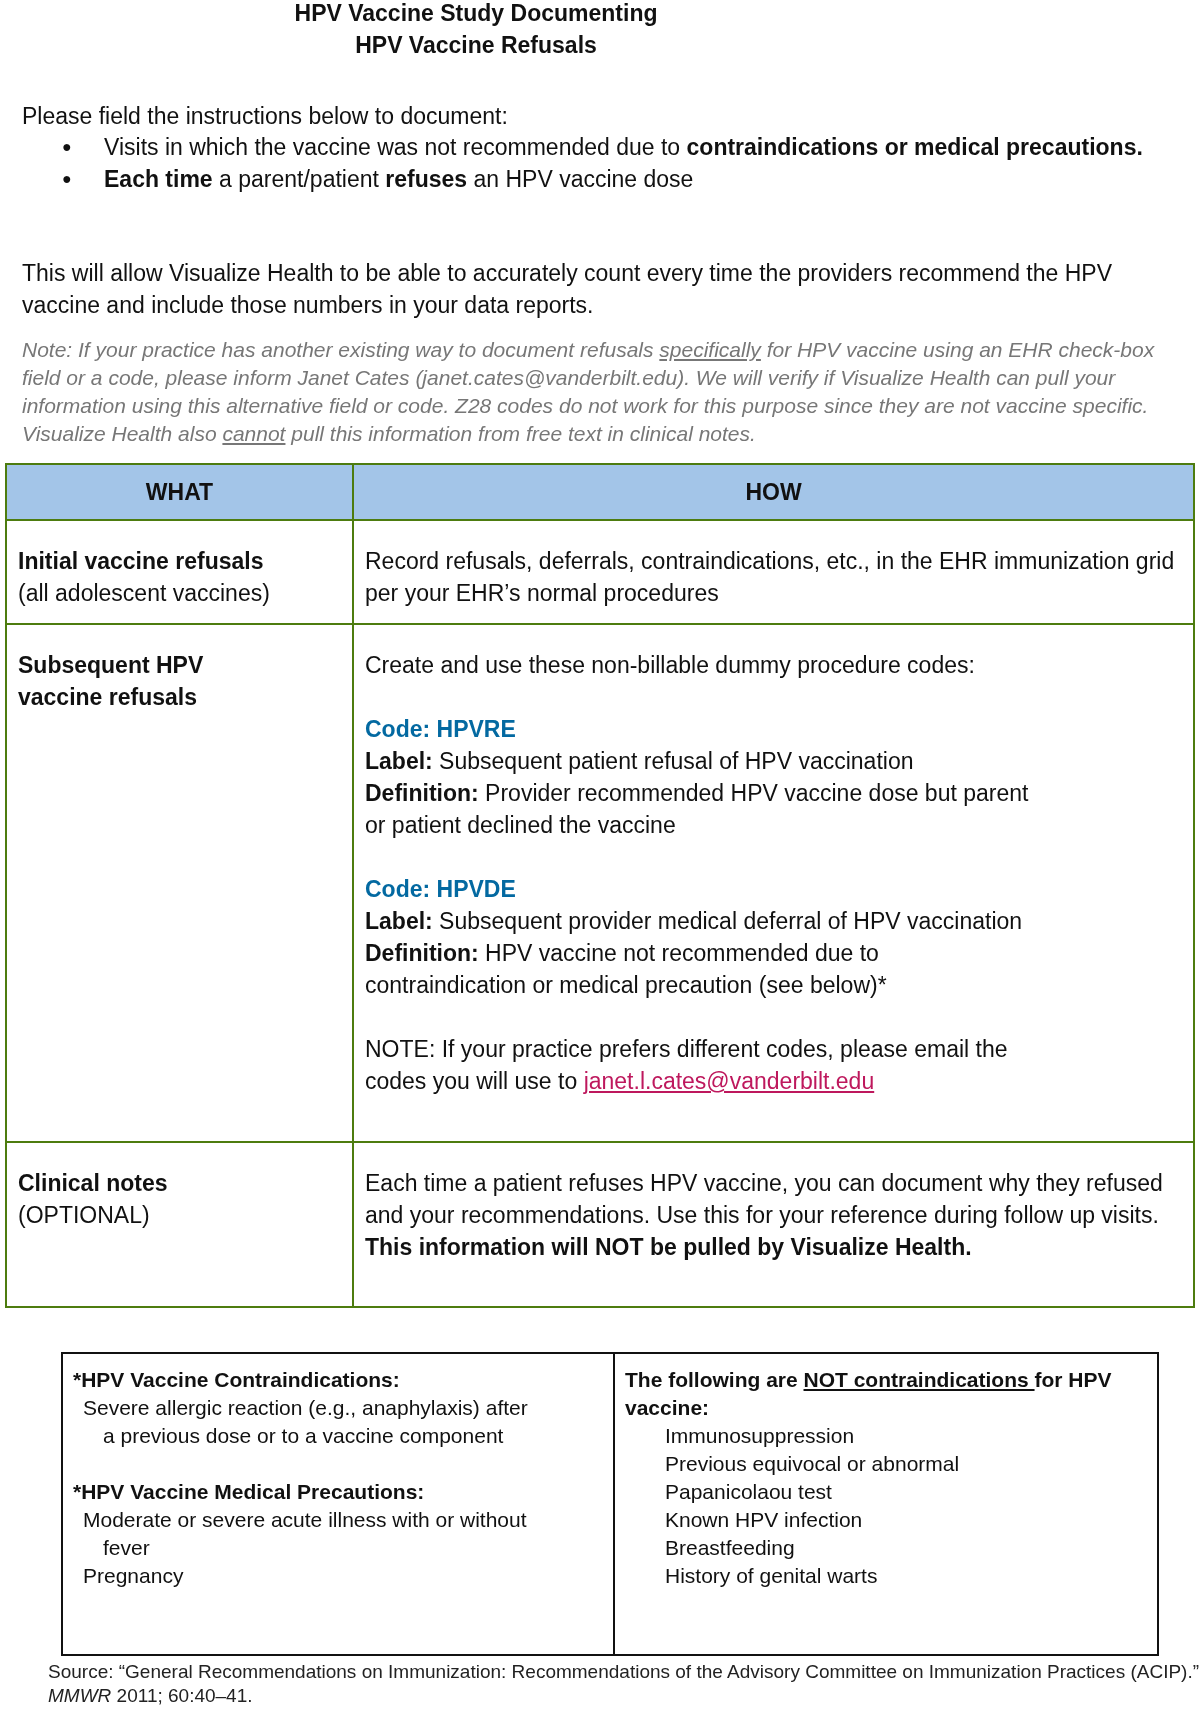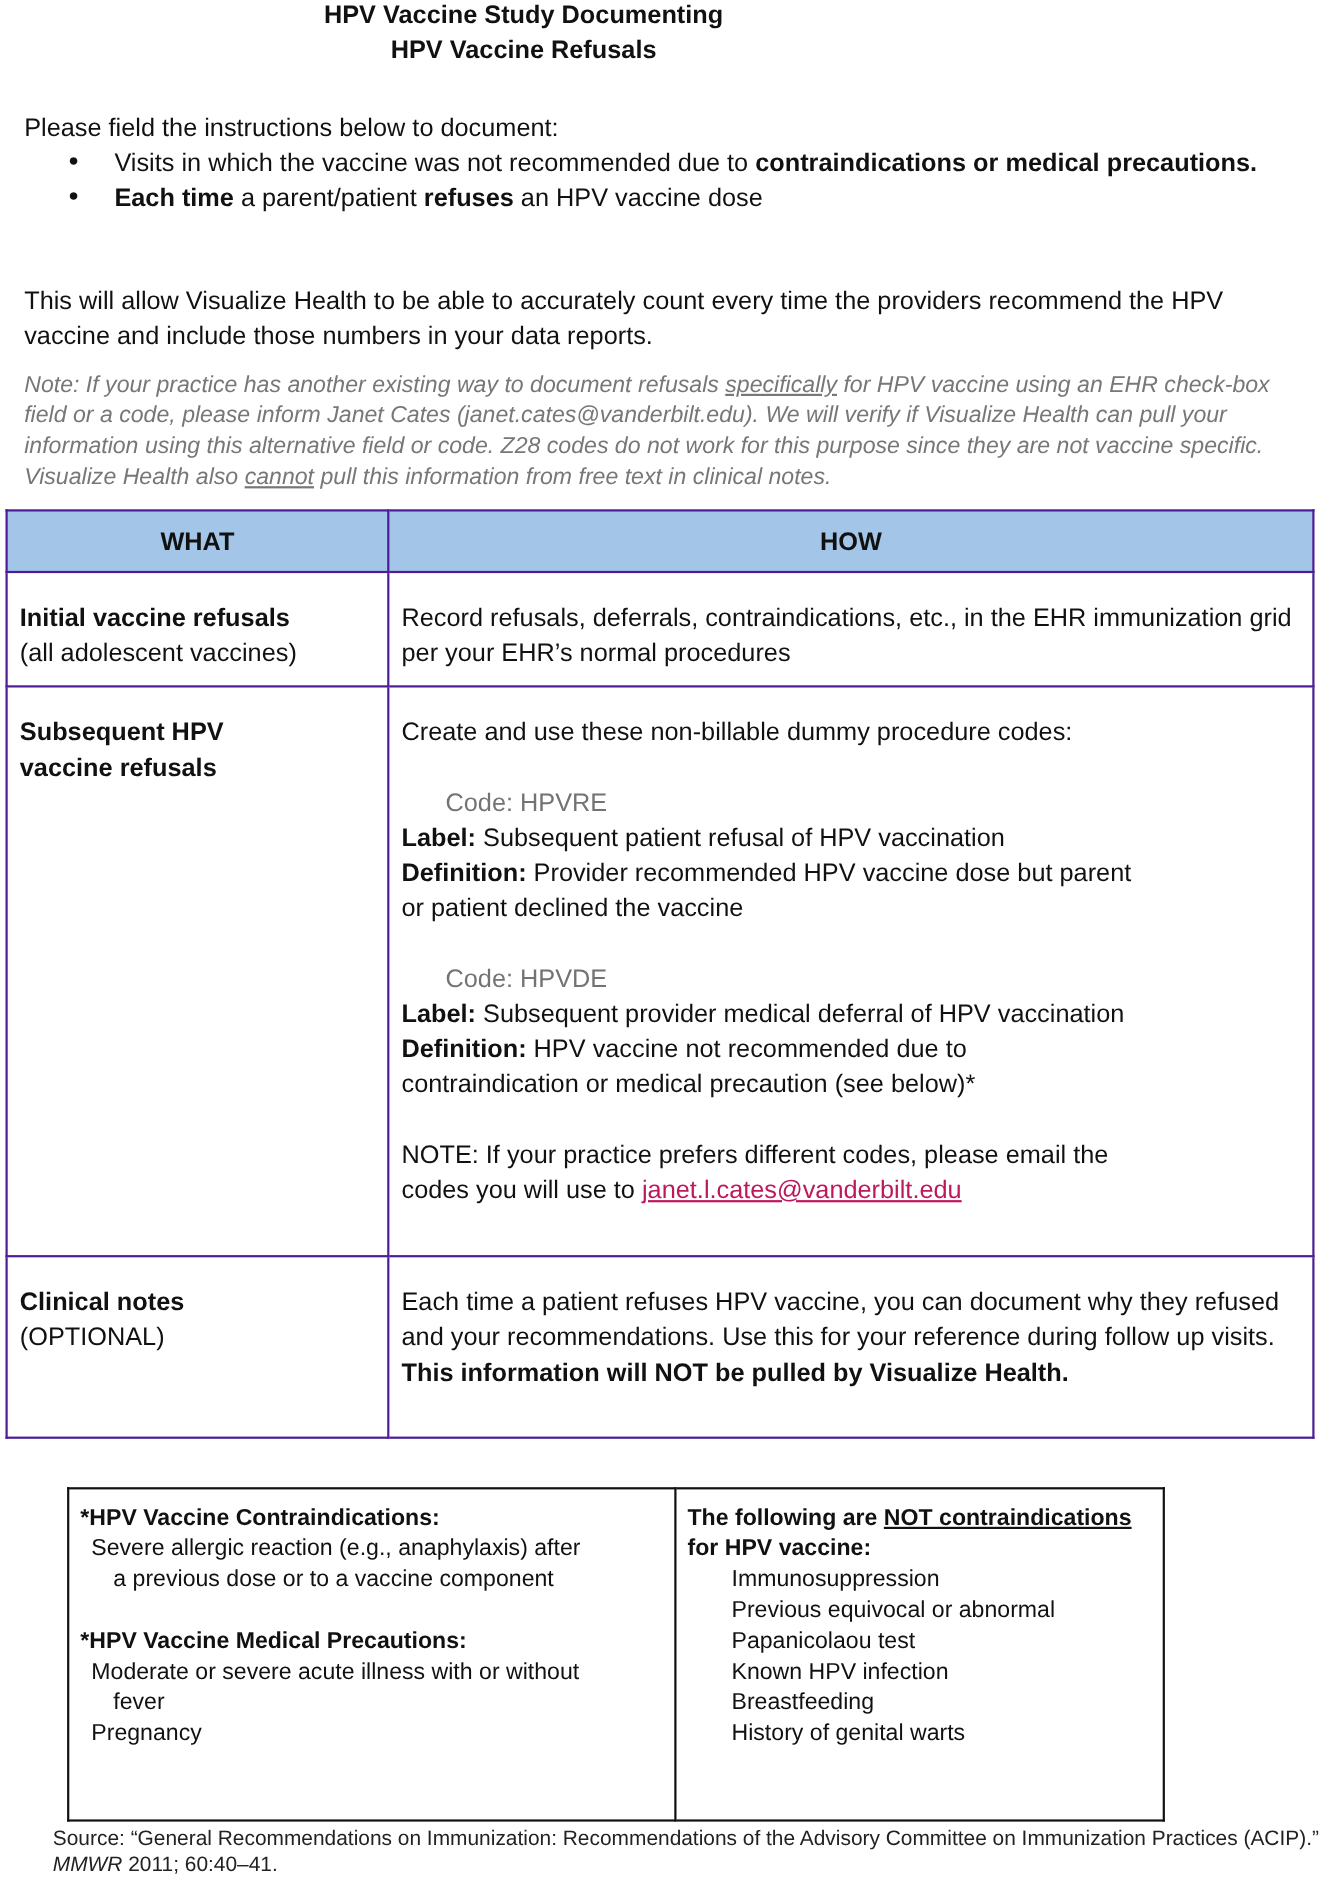--- a/index.html
+++ b/index.html
@@ -13,30 +13,30 @@
   .para { position: absolute; left: 22px; font-size: 23px; line-height: 32px; }
   #intro { top: 100px; }
   ul.bullets { position: absolute; top: 131px; left: 40px; margin: 0; padding-left: 64px; font-size: 23px; line-height: 32px; list-style: none; width: 1050px; }
   ul.bullets li { position: relative; }
   ul.bullets li::before { content: "\25CF"; position: absolute; left: -42px; font-size: 16px; top: 0; }
   #allow { top: 257px; width: 1160px; }
   #note { position: absolute; top: 336px; left: 22px; width: 1170px; font-size: 21px; line-height: 28px; color: #777777; font-style: italic; }
   #note u { text-decoration: underline; }
 
   table.main { position: absolute; top: 463px; left: 5px; width: 1190px; border-collapse: collapse; font-size: 23px; }
-  table.main td, table.main th { border: 2px solid #4c1d95; vertical-align: top; padding: 0; }
+  table.main td, table.main th { border: 2px solid #4d7c0f; vertical-align: top; padding: 0; }
   table.main th { background: #a3c5e8; height: 54px; font-weight: bold; font-size: 23px; vertical-align: middle; }
   .c1 { width: 345px; }
   .cell { padding: 24px 11px 10px 11px; line-height: 32px; }
   .b { font-weight: bold; }
-  .code { color: #737373; font-weight: normal; margin-left: 40px; }
+  .code { color: #0369a1; font-weight: bold; }
   .link { color: #be185d; text-decoration: underline; }
   .gap { height: 32px; }
 
-  table.box { position: absolute; top: 1352px; left: 61px; width: 998px; border-collapse: collapse; font-size: 21px; }
+  table.box { position: absolute; top: 1352px; left: 61px; width: 1098px; border-collapse: collapse; font-size: 21px; }
   table.box td { border: 2px solid #111; vertical-align: top; height: 276px; padding: 12px 10px; line-height: 28px; }
   table.box td.l { width: 530px; }
   .i1 { padding-left: 10px; }
   .i2 { padding-left: 30px; }
   .i3 { padding-left: 40px; }
 
   #source { position: absolute; top: 1660px; left: 22px; width: 1160px; font-size: 19px; line-height: 24px; color: #222; margin-left: 26px; }
 </style>
 </head>
 <body>

